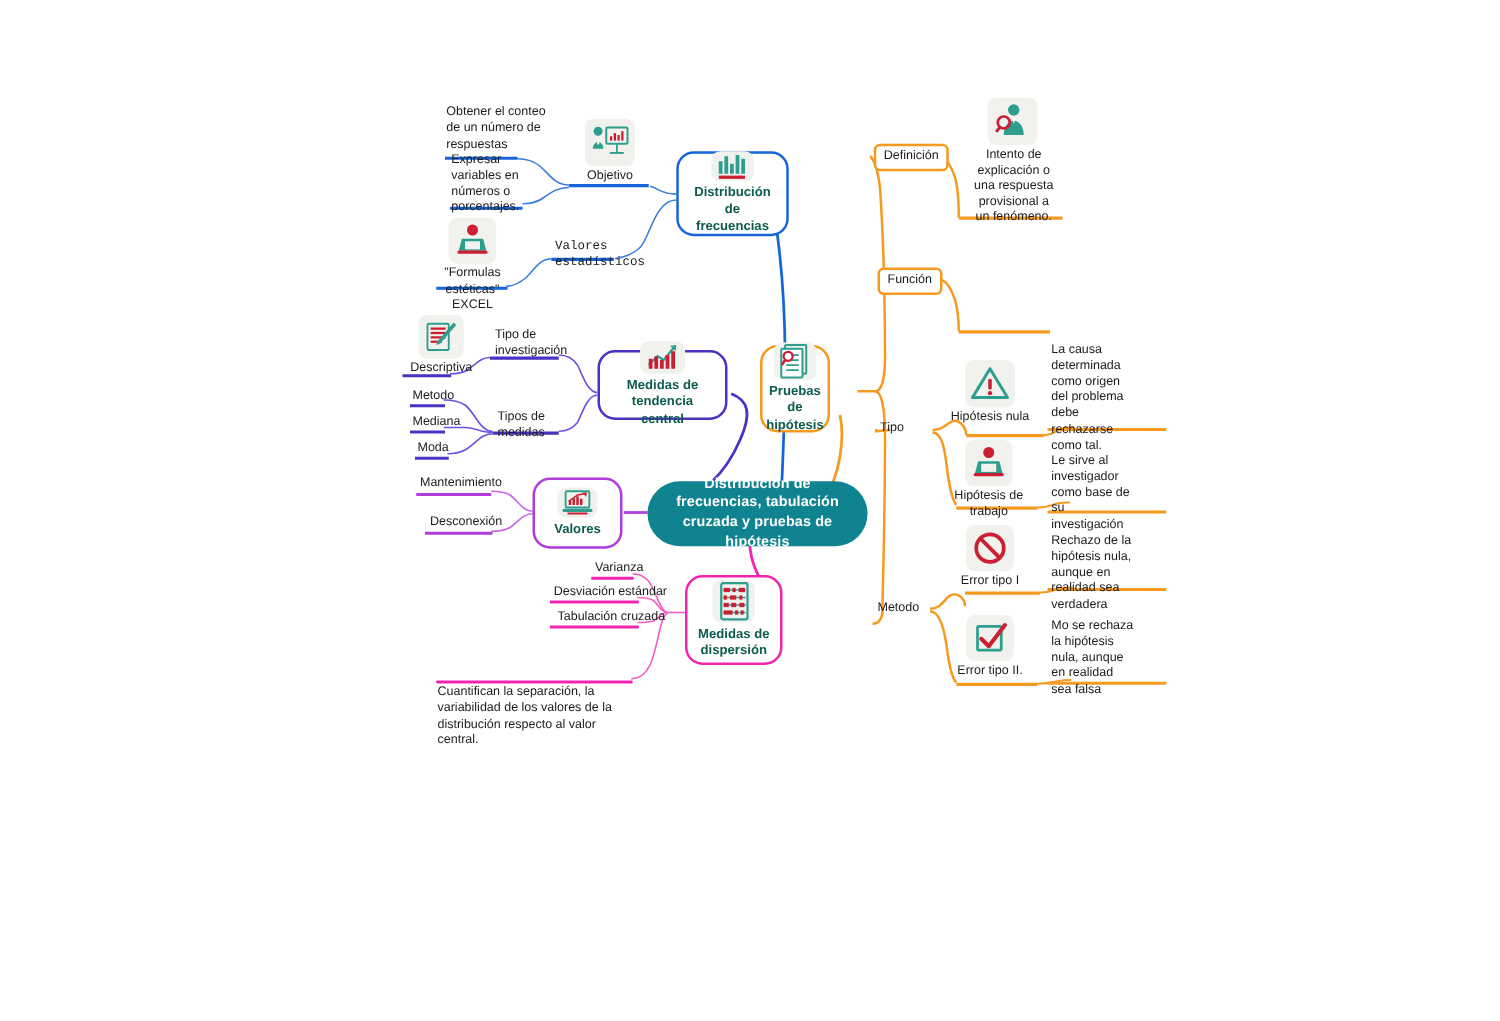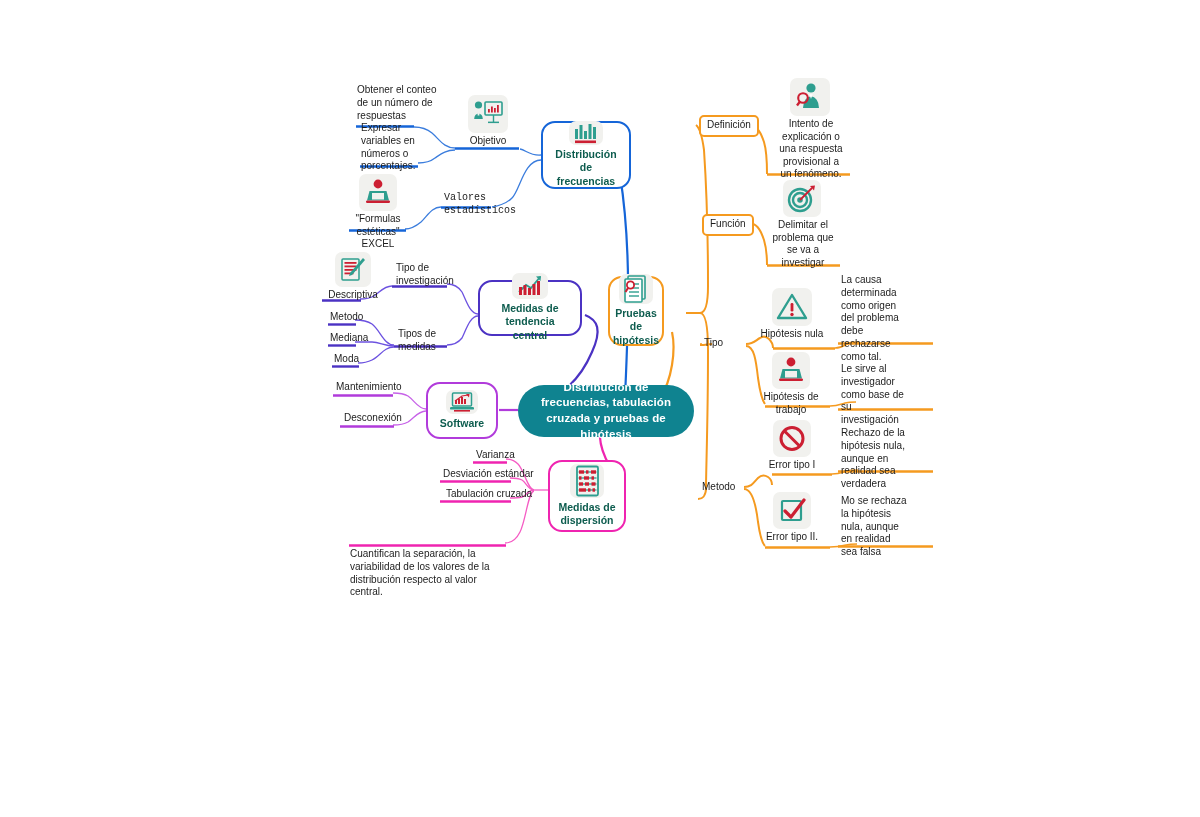--- a/index.html
+++ b/index.html
@@ -297,21 +297,21 @@
         <rect x="6" y="10" width="2" height="4" fill="#cc1f32"></rect>
         <rect x="9" y="8.5" width="2" height="5.5" fill="#cc1f32"></rect>
         <rect x="12" y="7" width="2" height="7" fill="#cc1f32"></rect>
         <rect x="15" y="9" width="2" height="5" fill="#cc1f32"></rect>
         <path d="M6 11 L13 6 L19 5" stroke="#cc1f32" stroke-width="1.2" fill="none"></path>
         <path d="M17 4 L20.5 4 L20 7.5 z" fill="#cc1f32"></path>
         <rect x="1" y="17" width="24" height="2.6" rx="1.2" fill="#2e9e8f"></rect>
         <rect x="5" y="20" width="16" height="1.6" fill="#cc1f32"></rect>
       </svg>
     </div>
-    <div class="tlabel">Software</div>
+    <div class="tlabel">Valores</div>
   </div>
 
   <div class="leaf" style="left:336px; top:381px;">
     <span>Mantenimiento</span>
   </div>
   <div class="leaf" style="left:344px; top:412px;">
     <span>Desconexión</span>
   </div>
 
   <div class="node topic" style="left:548px; top:460px; width:78px; height:72px; border-color:#ef24b0;">
@@ -380,32 +380,20 @@
         <circle cx="9" cy="16" r="4.8" fill="none" stroke="#cc1f32" stroke-width="2.1"></circle>
         <line x1="6" y1="19.5" x2="3" y2="23.5" stroke="#cc1f32" stroke-width="2.4"></line>
       </svg>
     </div>
     <div class="ilabel txt-right" style="align-self:flex-start;margin-left:2px;">Intento de explicación o una respuesta provisional a un fenómeno.</div>
   </div>
 
   <div class="leaf boxed" style="left:702px; top:214px;">
     <span>Función</span>
   </div>
-  <div class="icon-leaf" style="left:766px; top:180px; width:72px;">
-    <div class="iconbox" style="width:38px;height:37px;">
-      <svg width="30" height="29" viewBox="0 0 30 29">
-        <circle cx="13" cy="16" r="11" fill="none" stroke="#2e9e8f" stroke-width="2.4"></circle>
-        <circle cx="13" cy="16" r="7" fill="none" stroke="#2e9e8f" stroke-width="2.4"></circle>
-        <circle cx="13" cy="16" r="2.8" fill="#2e9e8f"></circle>
-        <line x1="13" y1="16" x2="25" y2="4" stroke="#cc1f32" stroke-width="1.8"></line>
-        <path d="M23 2 L28 1.5 L27 6.5 z" fill="#cc1f32"></path>
-      </svg>
-    </div>
-    <div class="ilabel txt-right" style="align-self:flex-start;margin-left:2px;">Delimitar el problema que se va a investigar</div>
-  </div>
 
   <div class="leaf" style="left:704px; top:337px;">
     <span>Tipo</span>
   </div>
 
   <div class="icon-leaf" style="left:752px; top:288px; width:80px;">
     <div class="iconbox" style="width:40px;height:38px;">
       <svg width="32" height="30" viewBox="0 0 32 30">
         <path d="M16 3 L30 26 L2 26 z" fill="none" stroke="#2e9e8f" stroke-width="2.4" stroke-linejoin="round"></path>
         <rect x="14.6" y="11" width="2.8" height="8.5" rx="1.2" fill="#cc1f32"></rect>

